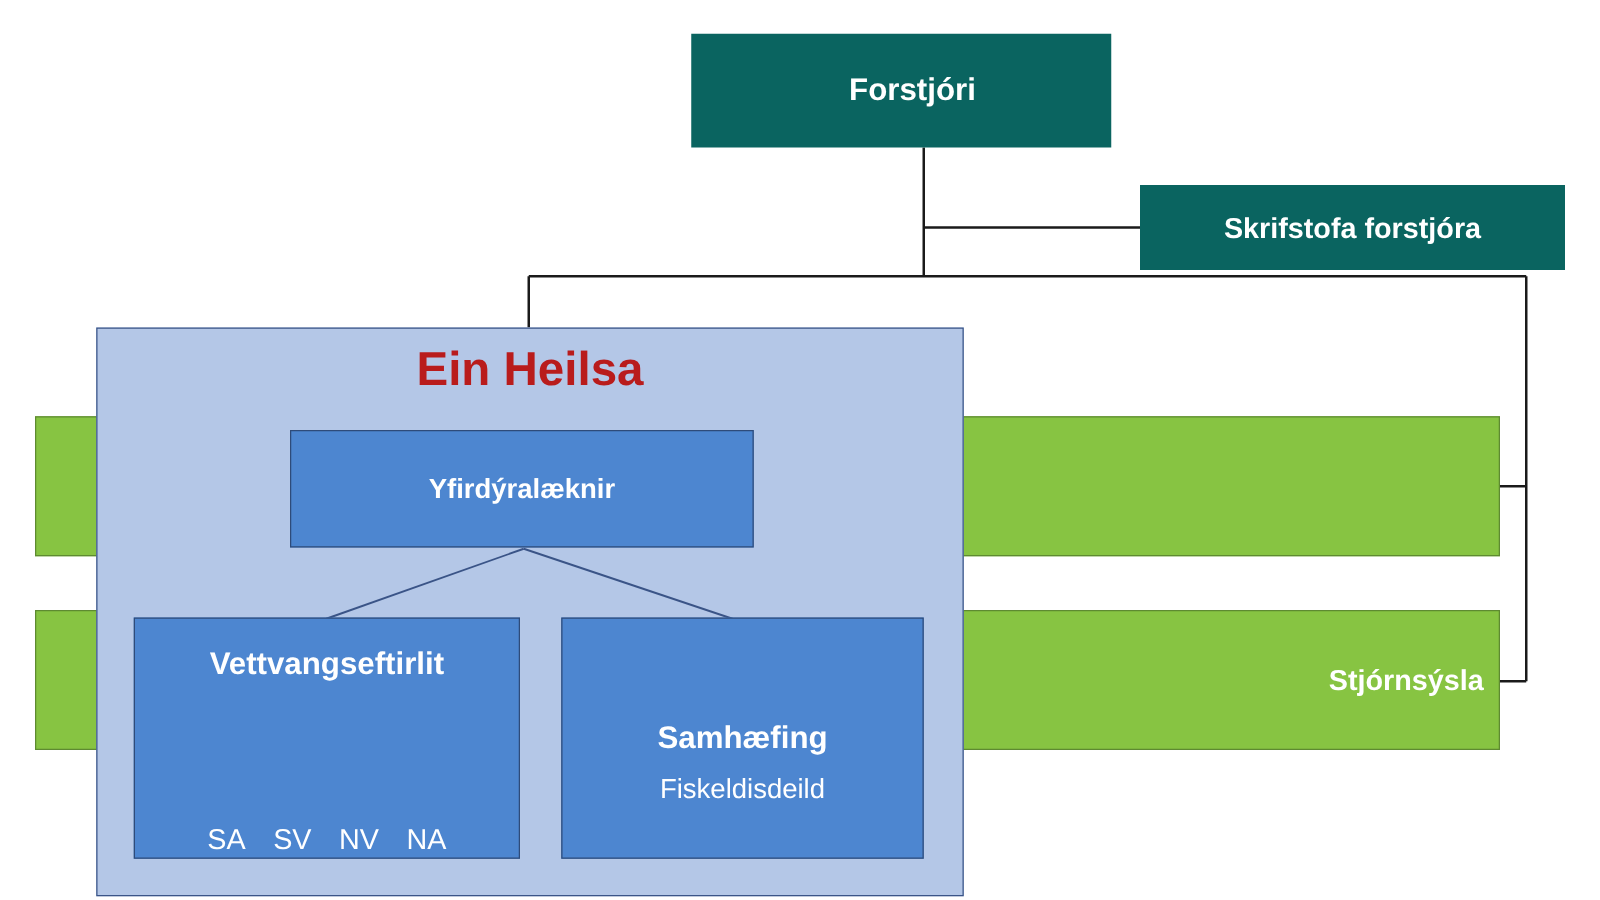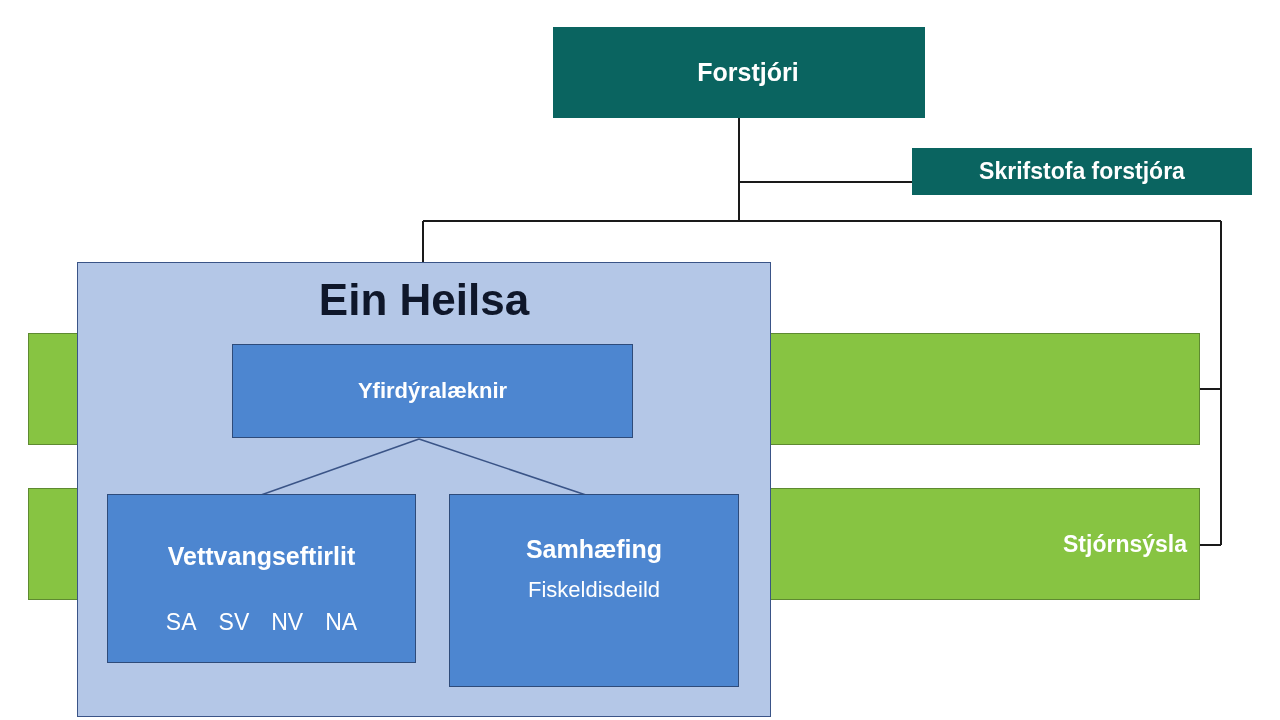--- a/index.html
+++ b/index.html
@@ -34,26 +34,26 @@
     font-weight: normal;
     line-height: 1.2;
     white-space: nowrap;
   }
 
   
   .teal {
     background: #0A6460;
   }
   #node-forstjori {
-    left: 553px; top: 27px; width: 372px; height: 91px; padding-left: 18px;
+    left: 553px; top: 27px; width: 336px; height: 91px; padding-left: 18px;
   }
   #node-forstjori .node-title { font-size: 25px; }
 
   #node-skrifstofa {
-    left: 912px; top: 148px; width: 340px; height: 47px;
+    left: 912px; top: 148px; width: 340px; height: 68px;
   }
   #node-skrifstofa .node-title { font-size: 23px; }
 
   
   .green {
     background: #87C442;
     border: 1px solid #5E8A31;
   }
   #node-upplysinga {
     left: 28px; top: 333px; width: 1172px; height: 112px;
@@ -73,48 +73,48 @@
     position: absolute;
     left: 77px; top: 262px; width: 694px; height: 455px;
     box-sizing: border-box;
     background: #B4C7E7;
     border: 1px solid #3A5487;
   }
   #panel-title {
     position: absolute;
     left: 0; top: 13px; width: 100%;
     text-align: center;
-    color: #0f172a;
-    font-size: 44px;
+    color: #b91c1c;
+    font-size: 38px;
     font-weight: bold;
     line-height: 1.1;
   }
 
   
   .blue {
     background: #4D86D0;
     border: 1px solid #2E4B7A;
   }
   #node-yfirdyralaeknir {
-    left: 232px; top: 344px; width: 401px; height: 94px;
+    left: 232px; top: 344px; width: 371px; height: 94px;
   }
   #node-yfirdyralaeknir .node-title { font-size: 22px; }
 
   #node-vettvangseftirlit {
-    left: 107px; top: 494px; width: 309px; height: 169px;
-    justify-content: center;
+    left: 107px; top: 494px; width: 309px; height: 193px;
+    justify-content: space-between;
     padding-top: 22px;
   }
   #node-vettvangseftirlit .node-title { font-size: 25px; }
   #node-vettvangseftirlit .node-sub { font-size: 23px; margin-top: 38px; }
   .sa-list { display: flex; gap: 22px; }
 
   #node-samhaefing {
     left: 449px; top: 494px; width: 290px; height: 193px;
-    justify-content: flex-start;
+    justify-content: center;
     padding-top: 40px;
   }
   #node-samhaefing .node-title { font-size: 25px; }
   #node-samhaefing .node-sub { font-size: 22px; margin-top: 13px; }
 
   
   #connectors {
     position: absolute;
     left: 0; top: 0;
     width: 1280px; height: 720px;

